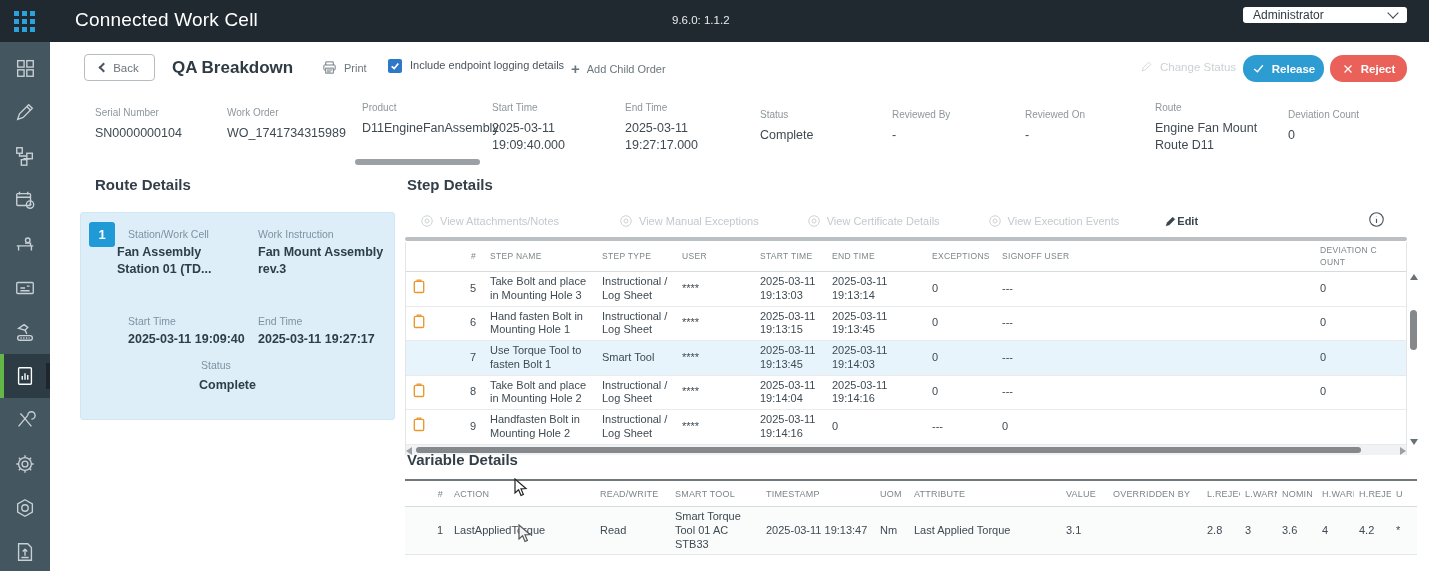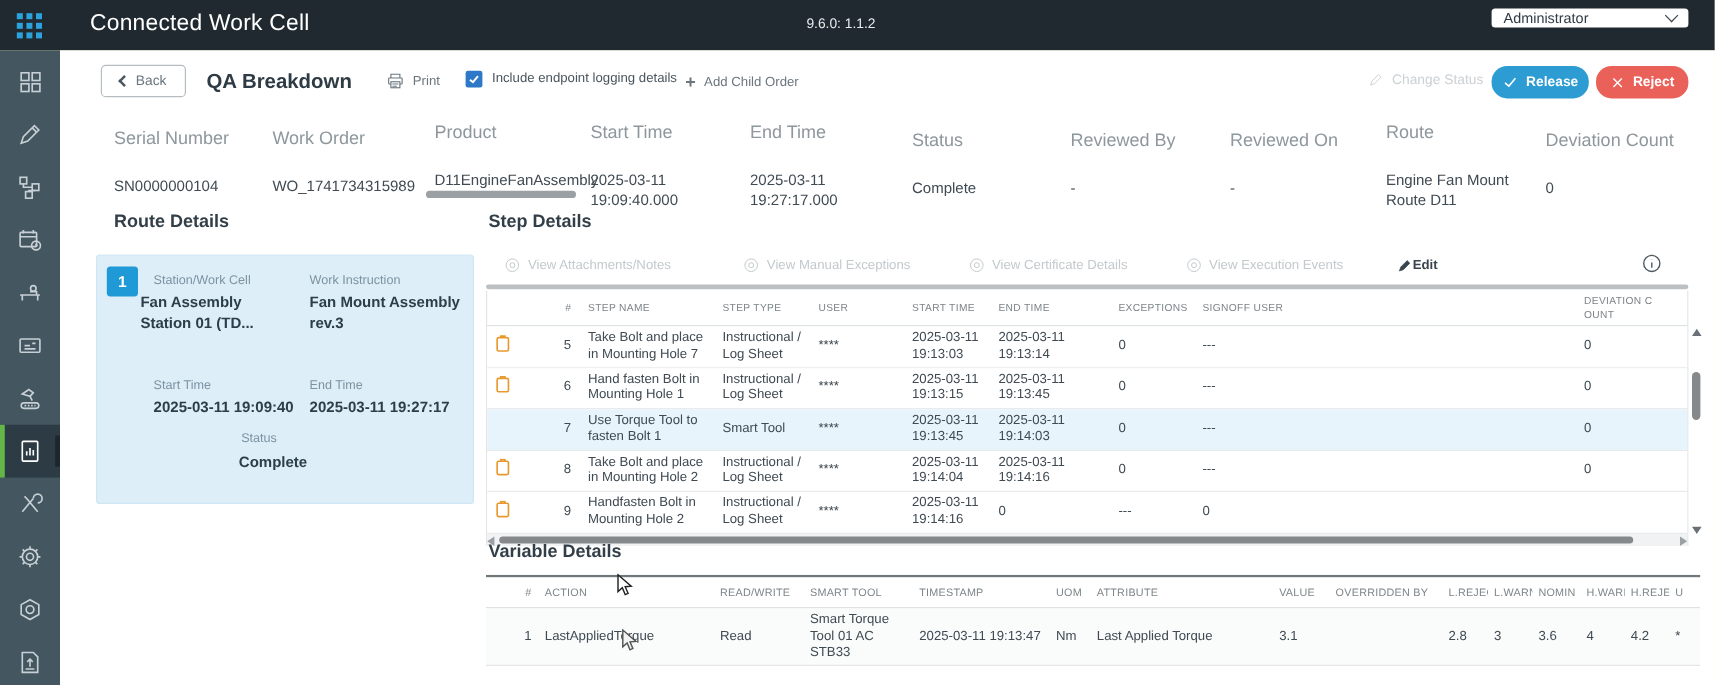--- a/index.html
+++ b/index.html
@@ -1,17 +1,17 @@
 <!DOCTYPE html>
 <html><head>
 <meta charset="utf-8">
 <style>
   * { margin:0; padding:0; box-sizing:border-box; }
   html,body { width:1429px; height:571px; font-family:"Liberation Sans",sans-serif; background:#fff; overflow:hidden; }
-  .app { position:relative; width:1429px; height:571px; background:#fef9c3;padding-left:39px; }
+  .app { position:relative; width:1429px; height:571px; background:#fde047;padding-left:39px; }
 
   
   .topbar { position:absolute; left:0; top:0; width:1429px; height:42px; background:#20292f; }
   .launcher { position:absolute; left:14px; top:11px; width:21px; height:21px; display:grid; grid-template-columns:repeat(3,5px); grid-template-rows:repeat(3,5px); gap:3px; cursor:pointer; }
   .launcher span { background:#2ba2db; }
   .app-title { position:absolute; left:75px; top:9px; color:#fff; font-size:19px; font-weight:400; letter-spacing:.2px; }
   .version { position:absolute; left:672px; top:14px; color:#e8ecee; font-size:11.5px; }
   .user-dd { position:absolute; left:1243px; top:7px; width:164px; height:16px; background:#fff; border-radius:3px; display:flex; align-items:center; justify-content:space-between; padding:0 10px; cursor:pointer; }
   .user-dd span { font-size:12px; color:#2e3b44; }
   .chev { width:8px; height:8px; border-right:1.6px solid #3c4750; border-bottom:1.6px solid #3c4750; transform:rotate(45deg); margin-top:-4px; }
@@ -41,21 +41,21 @@
   .plus { font-size:15px; font-weight:700; color:#6b767d; }
   .disabled-link { position:absolute; top:18px; display:flex; align-items:center; gap:7px; color:#ccd1d4; font-size:11.5px; cursor:default; }
   .disabled-link svg { stroke:#ccd1d4; fill:none; stroke-width:1.5; }
   .btn { position:absolute; top:13px; height:27px; border:none; border-radius:13px; color:#fff; font-size:11.5px; font-weight:700; display:flex; align-items:center; justify-content:center; gap:7px; cursor:pointer; font-family:inherit; }
   .btn svg { stroke:#fff; fill:none; stroke-width:2.4; }
   .btn-release { left:1193px; width:81px; background:#2d9cd3; }
   .btn-reject { left:1280px; width:77px; background:#ea6159; }
 
   
   .field { position:absolute; width:128px; }
-  .field .lbl { font-size:15px; color:#8d979c; margin-bottom:23px; }
+  .field .lbl { font-size:10px; color:#8d979c; margin-bottom:7px; }
   .field .val { font-size:12.5px; color:#3f4a52; line-height:1.35; }
   .prod-scroll { position:absolute; left:305px; top:117px; width:125px; height:6px; background:#9aa0a3; border-radius:3px; cursor:pointer; }
 
   .section-h { position:absolute; font-size:15px; font-weight:700; color:#333f48; }
 
   
   .route-card { position:absolute; left:30px; top:170px; width:315px; height:208px; background:#ddeef8; border:1px solid #cfe6f4; border-radius:3px; cursor:pointer; }
   .badge { position:absolute; left:8px; top:9px; width:26px; height:25px; background:#1f9ad6; border-radius:3px; color:#fff; font-size:13px; font-weight:700; display:flex; align-items:center; justify-content:center; }
   .rc-lbl { position:absolute; font-size:10.5px; color:#7d93a2; }
   .rc-val { position:absolute; font-size:12.5px; font-weight:700; color:#2c3e4a; line-height:1.35; }
@@ -383,21 +383,21 @@
         <div>SIGNOFF USER</div>
         <div class="c-dev">DEVIATION COUNT</div>
       </div>
 
       <div class="sgrid s-row">
         <div class="s-cell c-icon note-icon"><svg width="12" height="15" viewBox="0 0 14 17">
               <rect x="1.5" y="2.5" width="11" height="13" rx="1.5"></rect>
               <path d="M5 2.5 L5 1 L9 1 L9 2.5"></path>
             </svg></div>
         <div class="s-cell c-num">5</div>
-        <div class="s-cell">Take Bolt and place in Mounting Hole 7</div>
+        <div class="s-cell">Take Bolt and place in Mounting Hole 3</div>
         <div class="s-cell">Instructional / Log Sheet</div>
         <div class="s-cell">****</div>
         <div class="s-cell">2025-03-11 19:13:03</div>
         <div class="s-cell">2025-03-11 19:13:14</div>
         <div class="s-cell">0</div>
         <div class="s-cell">---</div>
         <div class="s-cell">0</div>
       </div>
       <div class="sgrid s-row">
         <div class="s-cell c-icon note-icon"><svg width="12" height="15" viewBox="0 0 14 17">

